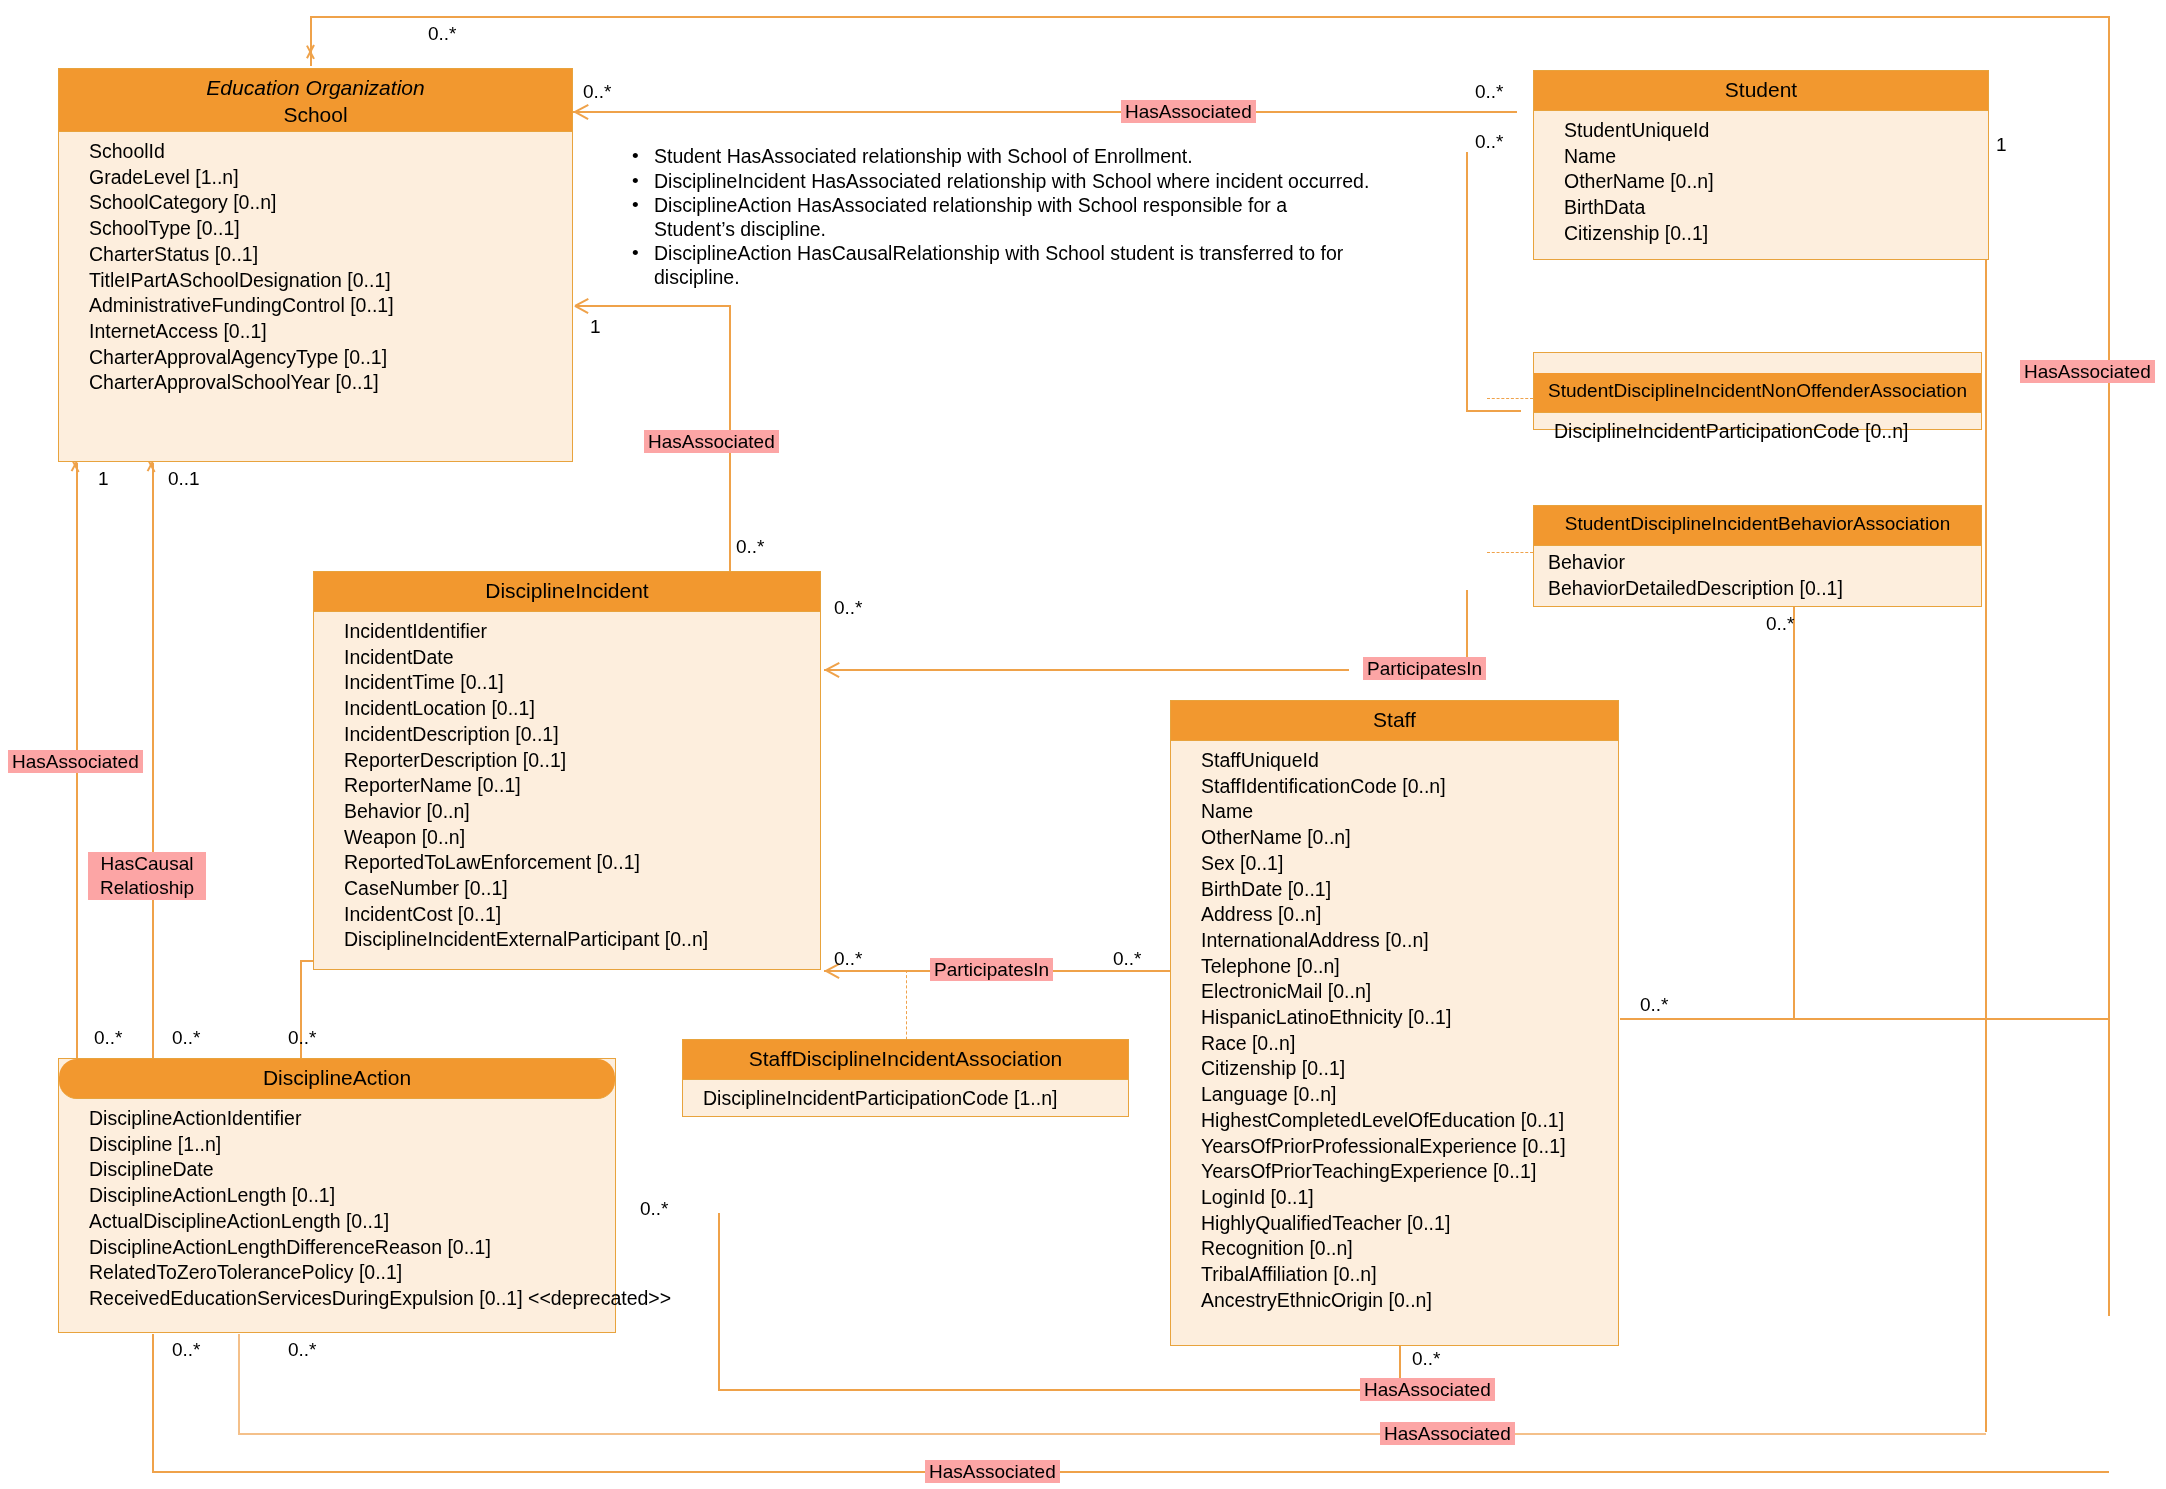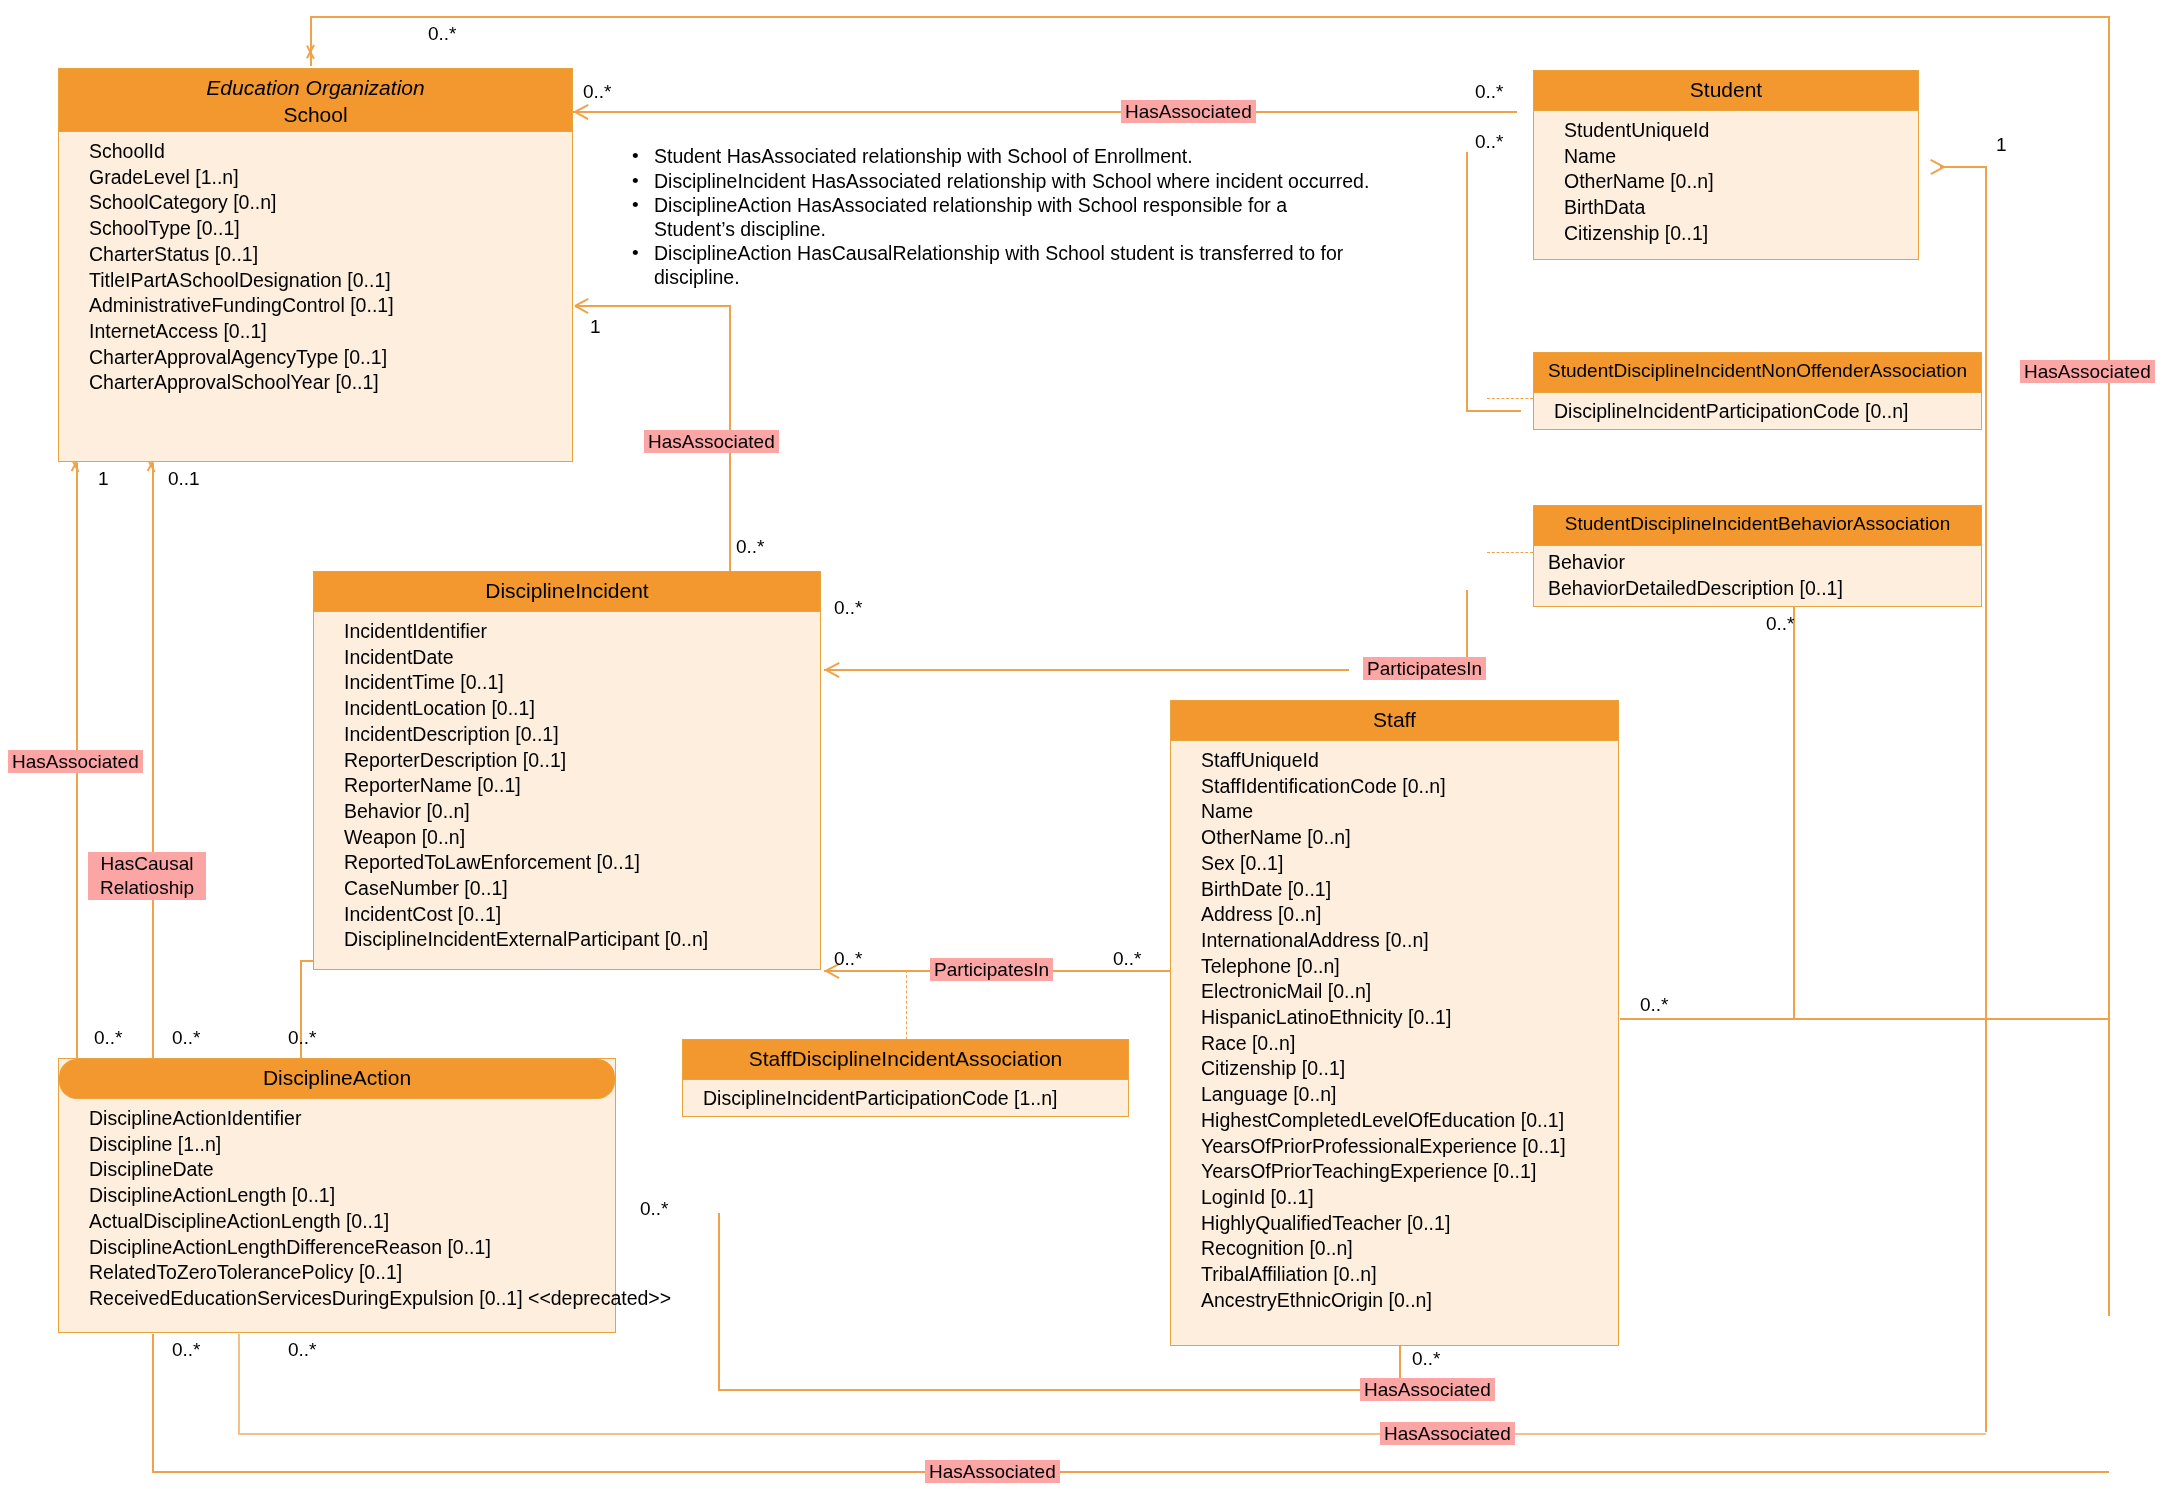--- a/index.html
+++ b/index.html
@@ -223,35 +223,35 @@
       <div class="attr">SchoolType [0..1]</div>
       <div class="attr">CharterStatus [0..1]</div>
       <div class="attr">TitleIPartASchoolDesignation [0..1]</div>
       <div class="attr">AdministrativeFundingControl [0..1]</div>
       <div class="attr">InternetAccess [0..1]</div>
       <div class="attr">CharterApprovalAgencyType [0..1]</div>
       <div class="attr">CharterApprovalSchoolYear [0..1]</div>
     </div>
   </div>
 
-  <div class="uml-class" id="box-student" style="left:1533px; top:70px; width:386px; height:190px;">
+  <div class="uml-class" id="box-student" style="left:1533px; top:70px; width:456px; height:190px;">
     <div class="uml-header" style="height:40px;">
       <span class="cname">Student</span>
     </div>
     <div class="uml-attrs">
       <div class="attr">StudentUniqueId</div>
       <div class="attr">Name</div>
       <div class="attr">OtherName [0..n]</div>
       <div class="attr">BirthData</div>
       <div class="attr">Citizenship [0..1]</div>
     </div>
   </div>
 
   <div class="uml-class" id="box-nonoffender" style="left:1533px; top:352px; width:449px; height:78px;">
-    <div class="uml-header" style="height:40px;">
+    <div class="uml-header" style="height:40px;margin-top:20px;">
       <span class="cname" style="font-size:19px;">StudentDisciplineIncidentNonOffenderAssociation</span>
     </div>
     <div class="uml-attrs single" style="padding:5px 0 5px 0;">
       <div class="attr">DisciplineIncidentParticipationCode [0..n]</div>
     </div>
   </div>
 
   <div class="uml-class" id="box-behavior" style="left:1533px; top:505px; width:449px; height:102px;">
     <div class="uml-header" style="height:40px;text-align:center;">
       <span class="cname" style="font-size:19px;">StudentDisciplineIncidentBehaviorAssociation</span>

